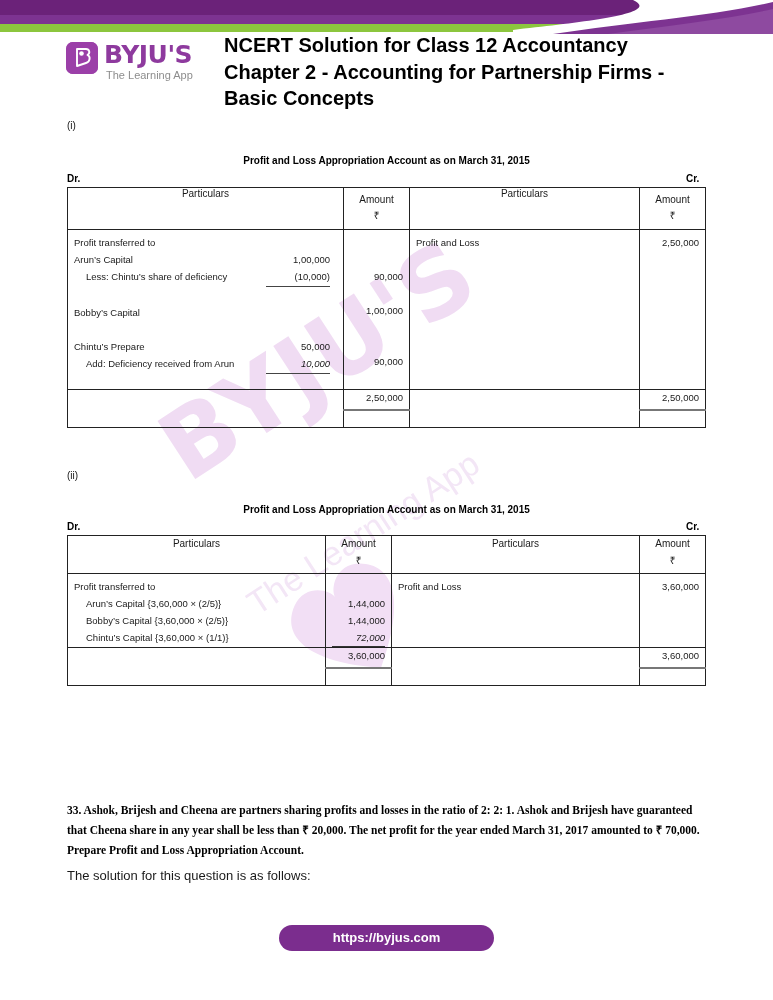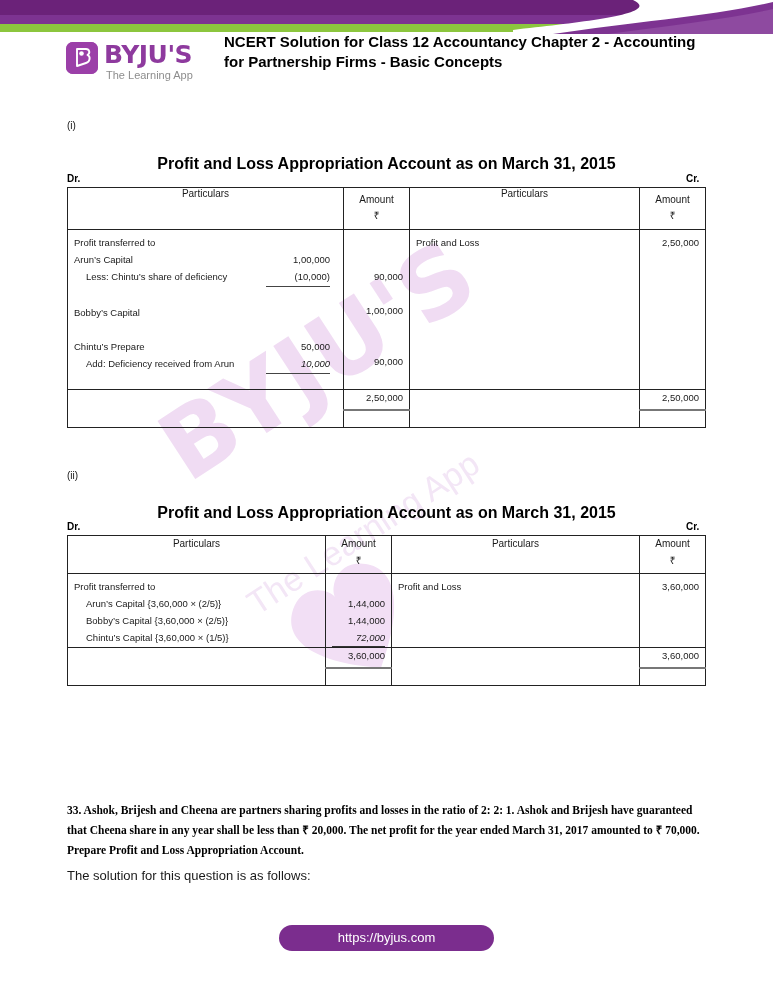--- a/index.html
+++ b/index.html
@@ -84,21 +84,21 @@
     color: #8d8d8d;
     font-family: "Liberation Sans", sans-serif;
   }
 
   
   .page-title {
     position: absolute;
     left: 224px;
     top: 32px;
     width: 480px;
-    font-size: 15px;
+    font-size: 20px;
     font-weight: bold;
     line-height: 1.33;
     color: #000;
     font-family: "Liberation Sans", sans-serif;
   }
 
   
   .watermark {
     position: absolute;
     left: 120px;
@@ -144,21 +144,21 @@
     position: absolute;
     left: 67px;
     font-size: 10px;
     color: #111;
     font-family: "Liberation Sans", sans-serif;
   }
   .tbl-caption {
     position: absolute;
     width: 773px;
     text-align: center;
-    font-size: 16px;
+    font-size: 10px;
     font-weight: bold;
     color: #000;
     font-family: "Liberation Sans", sans-serif;
   }
   .drcr {
     position: absolute;
     font-size: 10px;
     font-weight: bold;
     color: #000;
     font-family: "Liberation Sans", sans-serif;
@@ -257,20 +257,21 @@
     top: 925px;
     width: 215px;
     height: 26px;
     background: #7b2d8e;
     border-radius: 13px;
     color: #ffffff;
     font-size: 13px;
     text-align: center;
     line-height: 26px;
     font-family: "Liberation Sans", sans-serif;
+    font-weight: bold;
   }
 </style>
 </head>
 <body>
 
 <div class="header-bands">
   <div class="band-dark"></div>
   <div class="band-mid"></div>
   <div class="band-green"></div>
   <svg class="band-swoop" viewBox="0 0 260 34" preserveAspectRatio="none">
@@ -407,21 +408,21 @@
         <th class="hd-mid">
           <div>Amount</div>
           <div>₹</div>
         </th>
       </tr>
       <tr>
         <td class="cellpad l" style="height:68px;">
           <div class="row-line">Profit transferred to</div>
           <div class="row-line ind1">Arun’s Capital {3,60,000 × (2/5)}</div>
           <div class="row-line ind1">Bobby’s Capital {3,60,000 × (2/5)}</div>
-          <div class="row-line ind1">Chintu’s Capital {3,60,000 × (1/5)}</div>
+          <div class="row-line ind1">Chintu’s Capital {3,60,000 × (1/1)}</div>
         </td>
         <td class="cellpad r">
           <div class="row-line">&nbsp;</div>
           <div class="row-line">1,44,000</div>
           <div class="row-line">1,44,000</div>
           <div class="row-line" style="border-bottom:1px solid #333;font-style:italic;">72,000</div>
         </td>
         <td class="cellpad l">
           <div class="row-line">Profit and Loss</div>
         </td>

